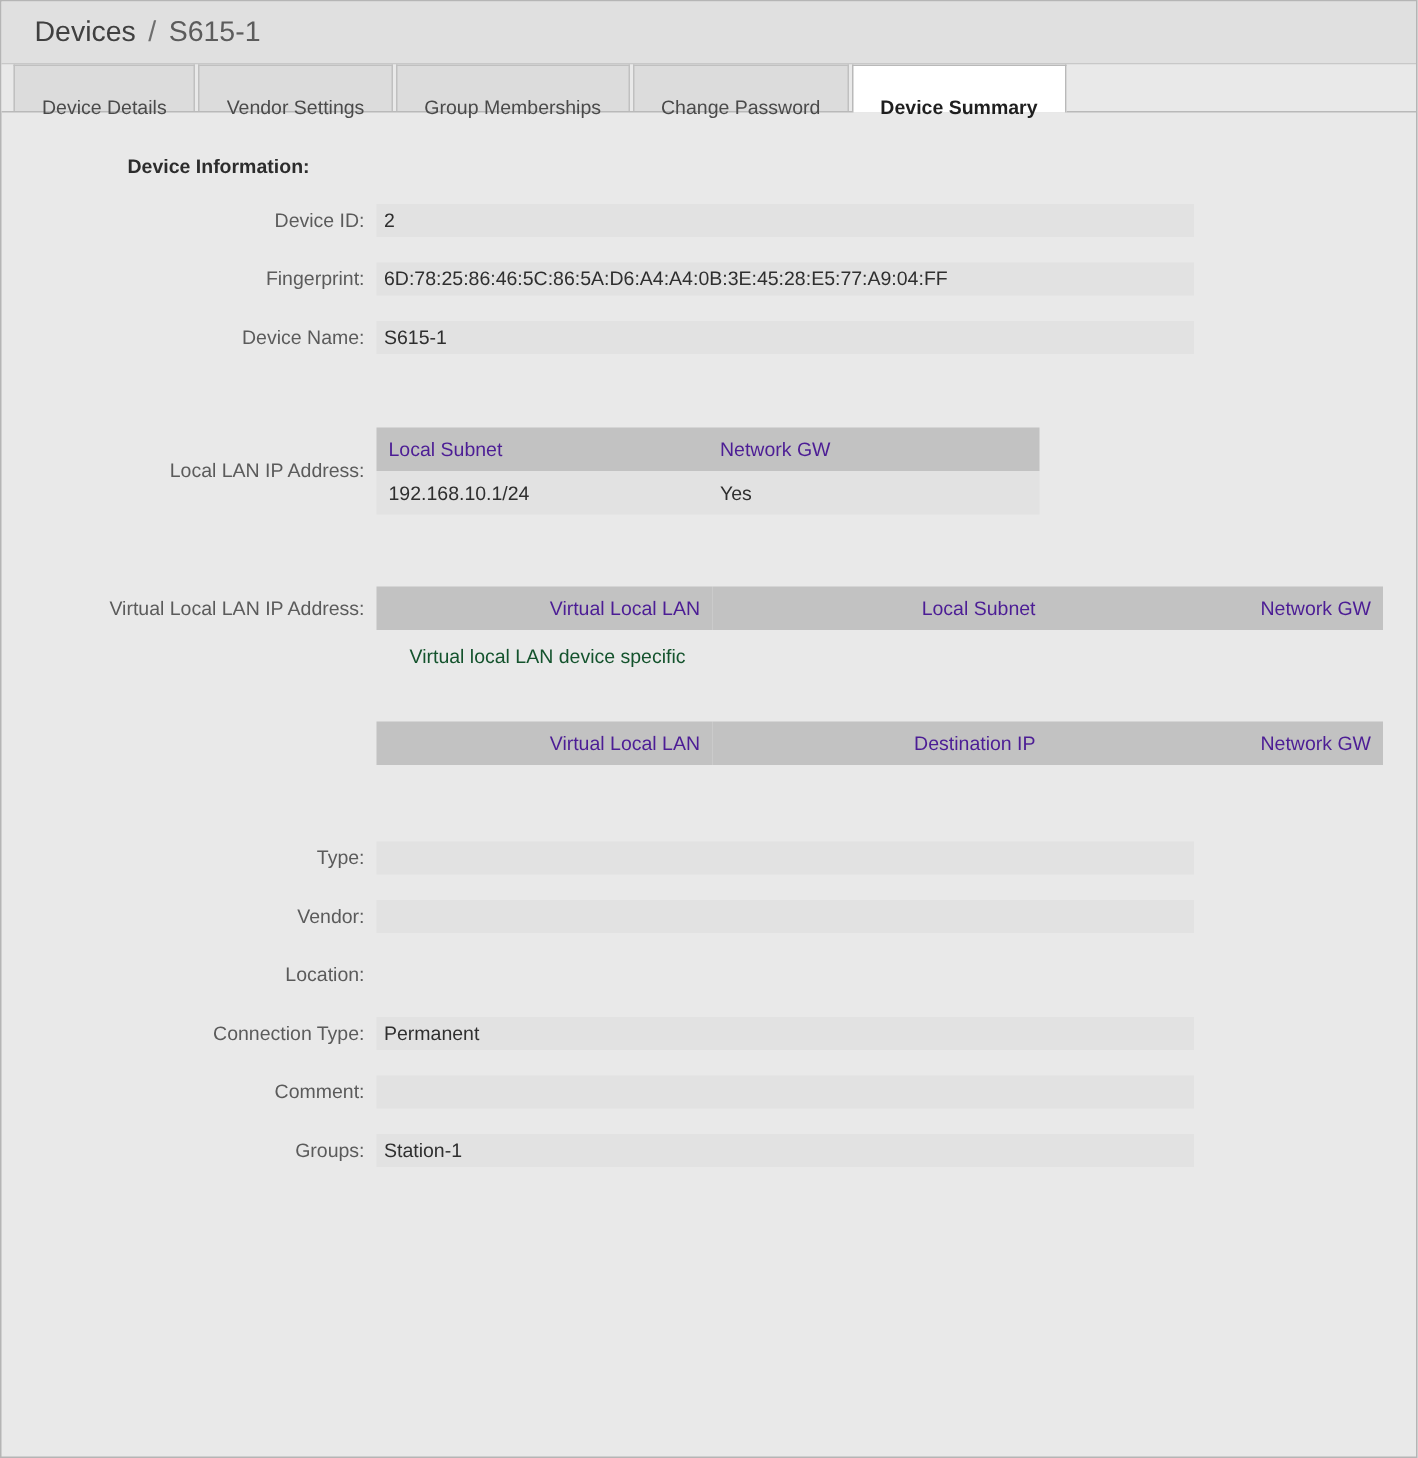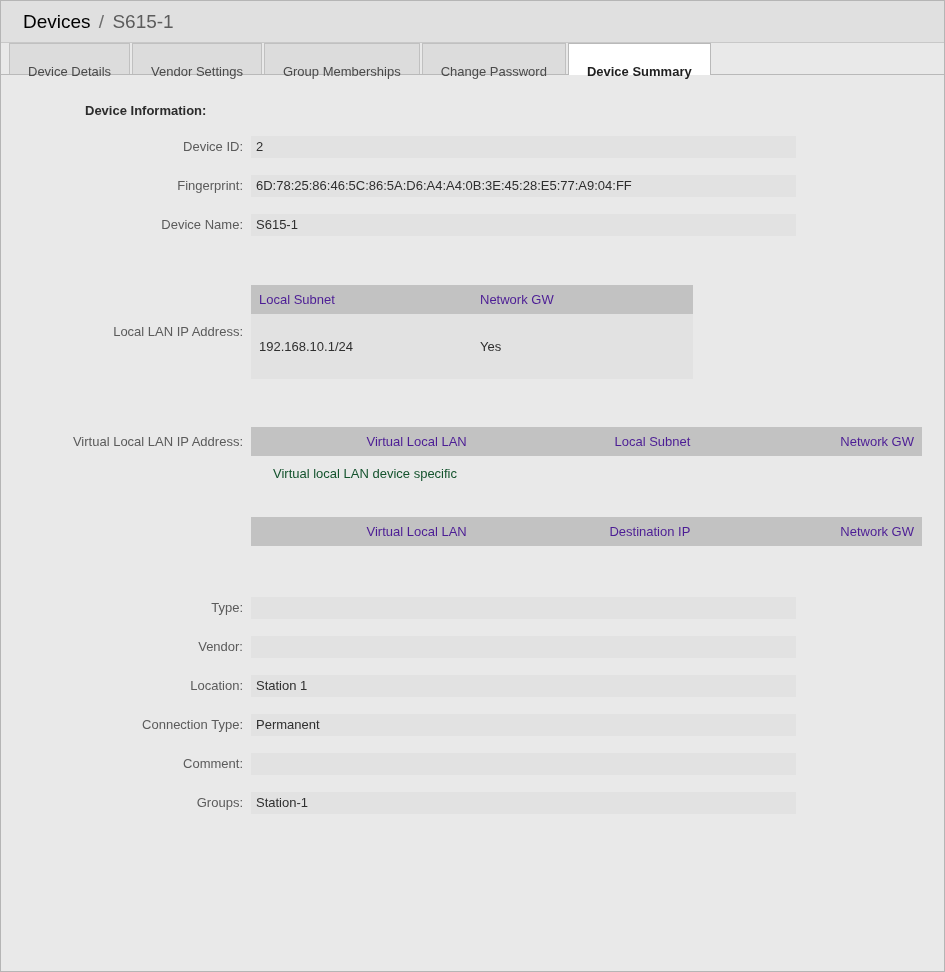--- a/index.html
+++ b/index.html
@@ -32,21 +32,21 @@
     display: flex;
     align-items: center;
     padding-left: 22px;
     box-sizing: border-box;
   }
   .breadcrumb {
     font-size: 19px;
     color: #444444;
   }
   .breadcrumb .crumb-root {
-    color: #000000;
+    color: #404040;
   }
   .breadcrumb .crumb-sep {
     color: #6e6e6e;
     padding: 0 3px;
   }
   .breadcrumb .crumb-current {
     color: #5c5c5c;
   }
 
   
@@ -144,21 +144,21 @@
     color: #4c1d95;
     font-weight: normal;
     text-align: left;
     padding: 7px 8px;
     border: none;
     white-space: nowrap;
   }
   .mini-table td {
     background: #e2e2e2;
     color: #2f2f2f;
-    padding: 25px 8px;
+    padding: 7px 8px;
     border: none;
     white-space: nowrap;
   }
   .mini-table.two-col th,
   .mini-table.two-col td {
     width: 205px;
   }
   .mini-table.three-col th,
   .mini-table.three-col td {
     width: 208px;
@@ -274,21 +274,20 @@
       <div class="field-value"></div>
     </div>
 
     <div class="field-row">
       <div class="field-label">Vendor:</div>
       <div class="field-value"></div>
     </div>
 
     <div class="field-row">
       <div class="field-label">Location:</div>
-      <div class="field-value">Station 1</div>
     </div>
 
     <div class="field-row">
       <div class="field-label">Connection Type:</div>
       <div class="field-value">Permanent</div>
     </div>
 
     <div class="field-row">
       <div class="field-label">Comment:</div>
       <div class="field-value"></div>

